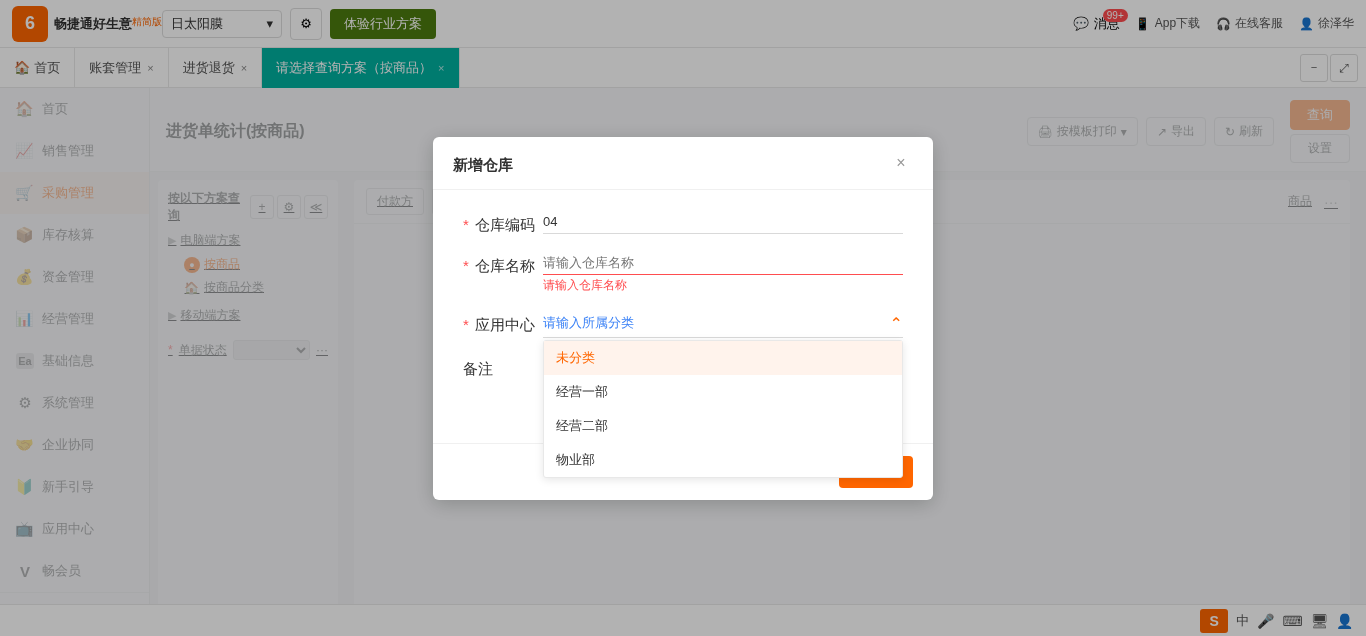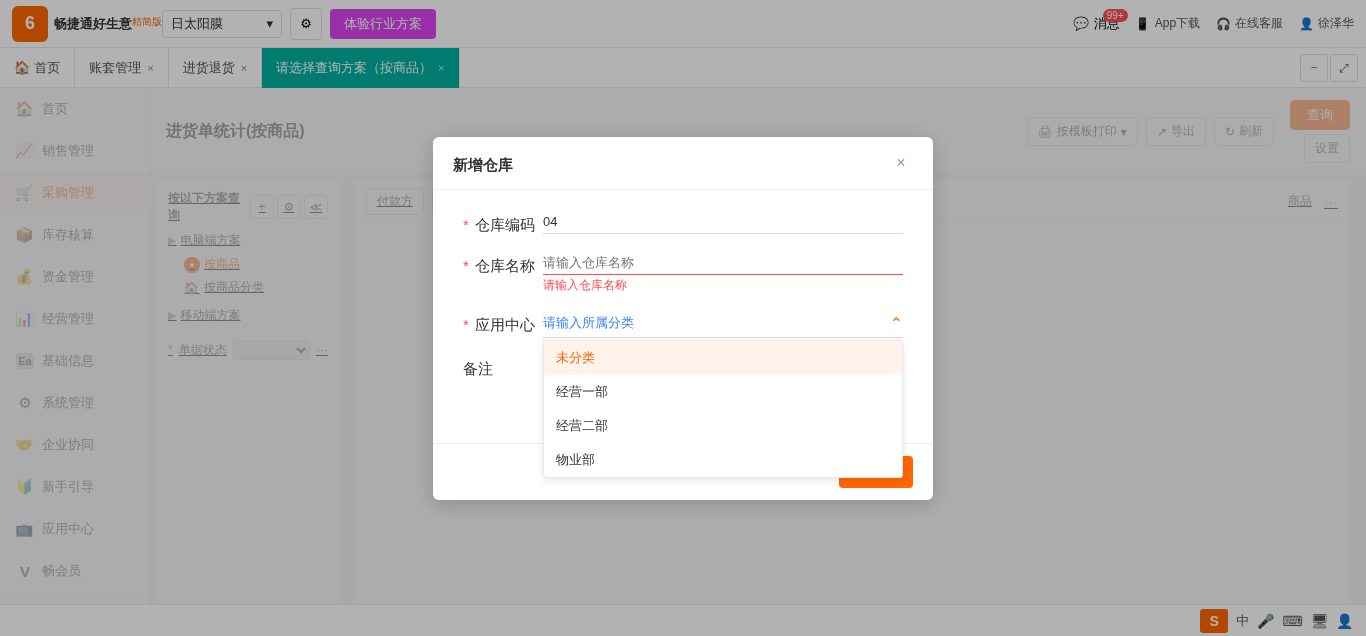--- a/index.html
+++ b/index.html
@@ -64,21 +64,21 @@
       height: 32px;
       border: 1px solid #ddd;
       border-radius: 4px;
       display: flex;
       align-items: center;
       justify-content: center;
       cursor: pointer;
       background: #fff;
     }
     .trial-btn {
-      background: #d946ef;
+      background: #4d7c0f;
       color: #fff;
       border: none;
       border-radius: 4px;
       padding: 6px 14px;
       cursor: pointer;
       font-size: 13px;
     }
     .header-right {
       display: flex;
       align-items: center;
@@ -668,21 +668,21 @@
           <span>▾</span>
         </div>
         <div class="action-btn">
           <span>↗</span>
           <span>导出</span>
         </div>
         <div class="action-btn">
           <span>↻</span>
           <span>刷新</span>
         </div>
-        <div style="margin-left:8px; display:flex; flex-direction:column; gap:4px;align-items:flex-end;">
+        <div style="margin-left:8px; display:flex; flex-direction:column; gap:4px;">
           <button class="action-btn primary">查询</button>
           <button class="action-btn" style="justify-content:center;">设置</button>
         </div>
       </div>
     </div>
 
     <div style="display:flex; flex:1; overflow:hidden; padding:8px; gap:8px;text-decoration:underline;">
 
       <div style="width:180px; background:#fff; border-radius:4px; padding:10px; flex-shrink:0;">
         <div style="display:flex; align-items:center; justify-content:space-between; margin-bottom:8px;">

